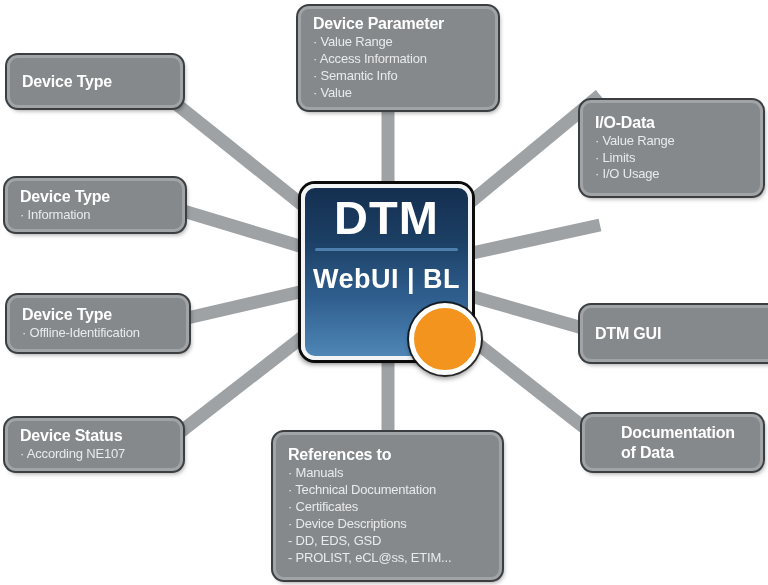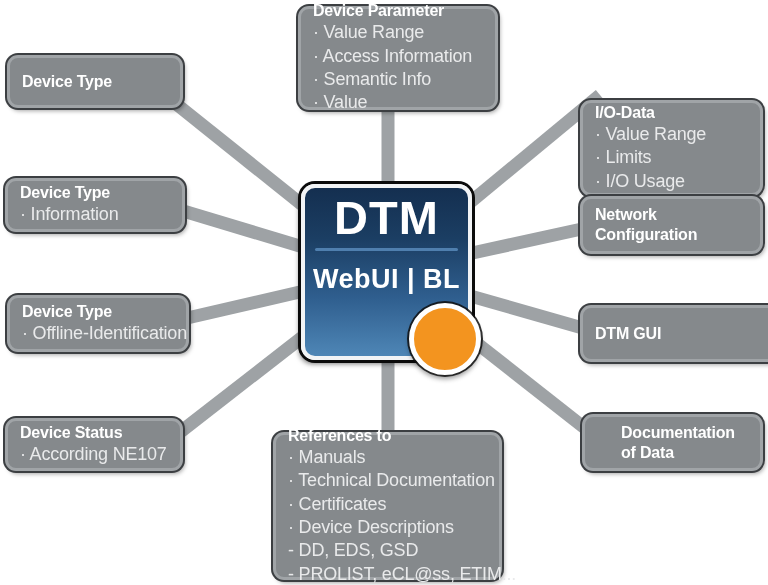--- a/index.html
+++ b/index.html
@@ -16,21 +16,21 @@
     border-radius:11px;
     box-shadow:0 0 0 2px #3C3F42, 2px 3px 4px rgba(0,0,0,0.35);
     display:flex;flex-direction:column;justify-content:center;
     padding:6px 10px 6px 12px;
   }
   .node-title{
     color:#FFFFFF;font-weight:bold;font-size:16px;line-height:1.25;
     letter-spacing:-0.2px;white-space:pre-line;
   }
   .node-item{
-    color:#E9EAEB;font-size:18px;line-height:1.3;
+    color:#E9EAEB;font-size:13px;line-height:1.3;
     letter-spacing:-0.2px;white-space:nowrap;
   }
   .center-box{
     position:absolute;z-index:3;box-sizing:border-box;
     left:301px;top:184px;width:171px;height:176px;
     background:linear-gradient(180deg,#142F50 0%,#1B3E63 30%,#2F5E8E 65%,#4E86B6 100%);
     border:4px solid #F2F4F6;
     border-radius:14px;
     box-shadow:0 0 0 3px #0B0B0B, -2px 4px 5px rgba(0,0,0,0.5);
   }
@@ -100,23 +100,20 @@
     <div class="node-item">· According NE107</div>
   </div>
 
   <div class="node" style="left:580px;top:68px;width:183px;height:96px;margin-top:32px;">
     <div class="node-title">I/O-Data</div>
     <div class="node-item">· Value Range</div>
     <div class="node-item">· Limits</div>
     <div class="node-item">· I/O Usage</div>
   </div>
 
-  <div class="node" style="left:580px;top:196px;width:183px;height:58px;">
-    <div class="node-title" style="width:120px;">Network Configuration</div>
-  </div>
 
   <div class="node" style="left:580px;top:305px;width:220px;height:57px;">
     <div class="node-title">DTM GUI</div>
   </div>
 
   <div class="node" style="left:582px;top:414px;width:181px;height:57px;">
     <div class="node-title" style="width:130px;margin-left:24px;">Documentation of Data</div>
   </div>
 
   <div class="node" style="left:273px;top:432px;width:229px;height:148px;">

